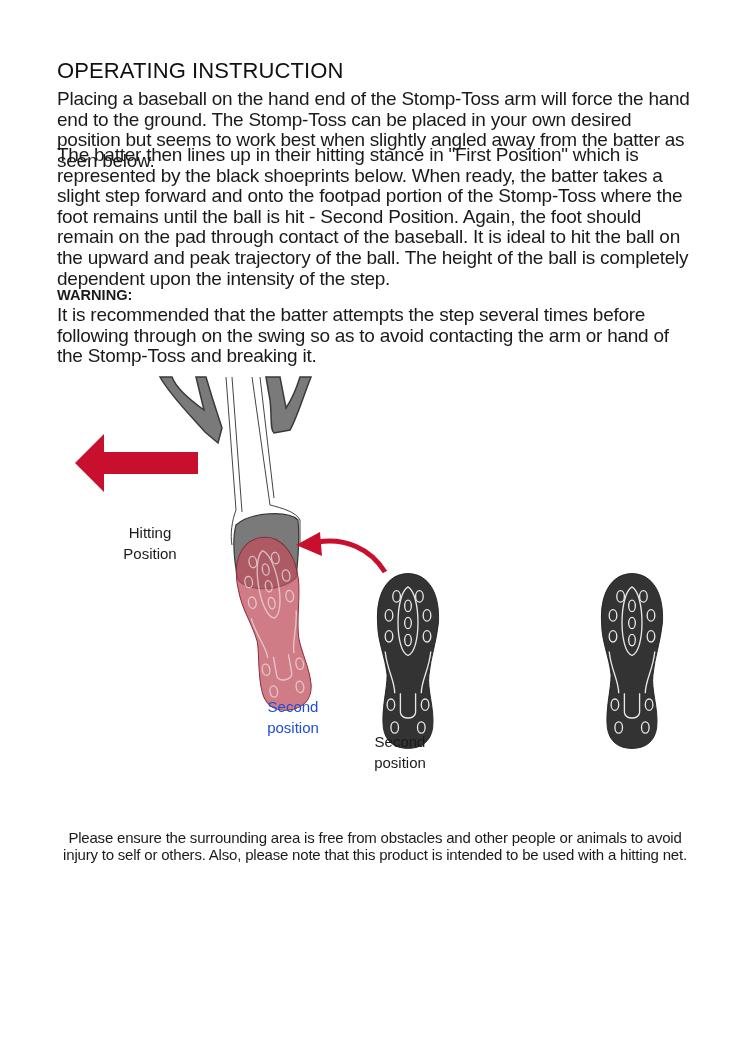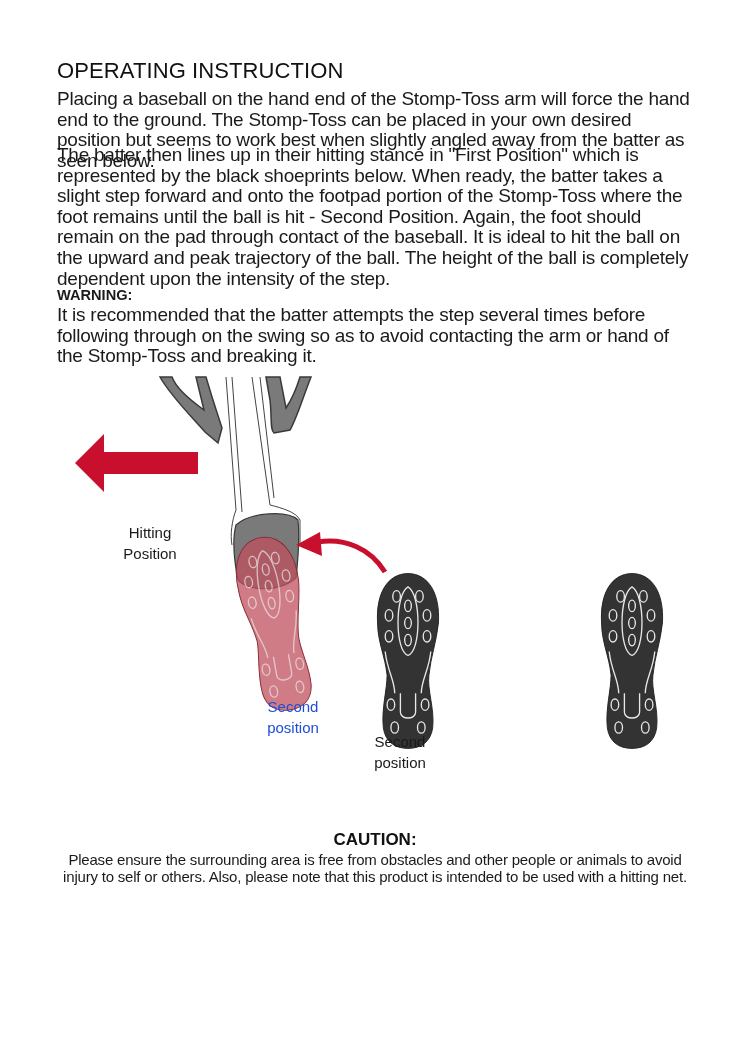--- a/index.html
+++ b/index.html
@@ -103,15 +103,14 @@
     <div>Second</div>
     <div>position</div>
   </div>
   <div class="lbl" style="left:350px; top:361px; width:100px;">
     <div>Second</div>
     <div>position</div>
   </div>
 </div>
 
 <div class="caution">
-  <h2>CAUTION:</h2>
   <p>Please ensure the surrounding area is free from obstacles and other people or animals to avoid injury to self or others. Also, please note that this product is intended to be used with a hitting net.</p>
 </div>
 
 </body></html>

